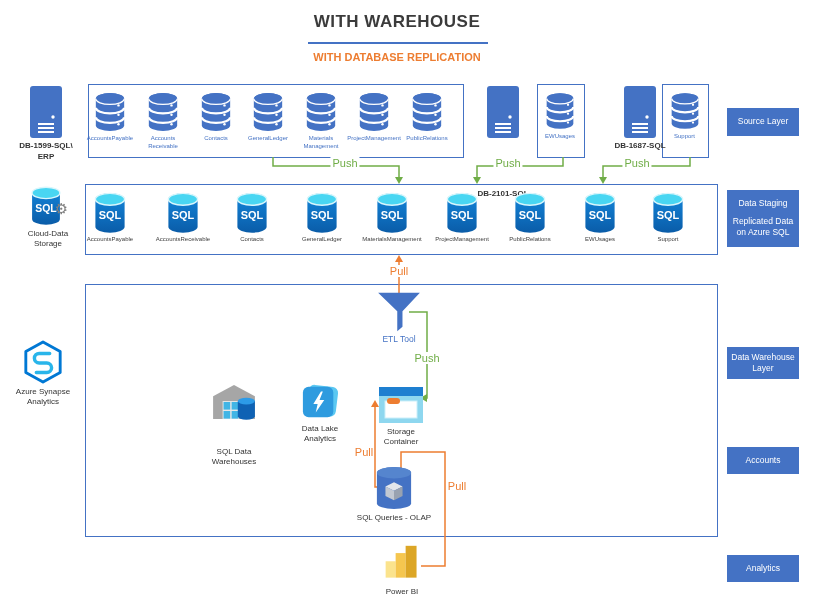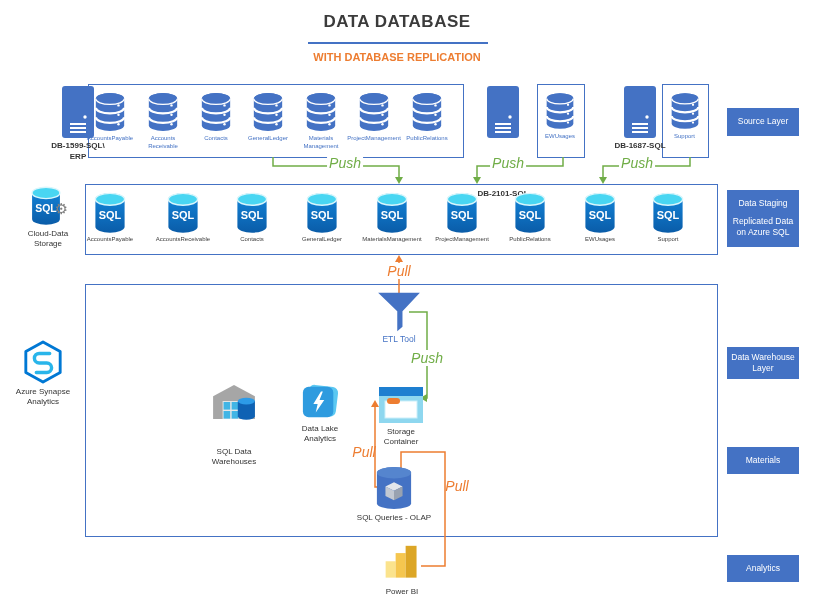--- a/index.html
+++ b/index.html
@@ -8,21 +8,21 @@
   .item{position:absolute;display:flex;flex-direction:column;align-items:center;text-align:center;}
   .box{position:absolute;border:1px solid #4472C4;background:transparent;}
   .lbl-xs{font-size:6px;color:#4472C4;line-height:1.3;white-space:pre-line;margin-top:1px;}
   .lbl-stg{font-size:6px;color:#404040;white-space:nowrap;margin-top:2px;}
   .lbl-srv{font-size:8px;font-weight:700;color:#333;white-space:pre-line;line-height:1.35;margin-top:3px;}
   .lbl-md{font-size:8px;color:#333;line-height:1.3;margin-top:3px;}
   .lbl-etl{font-size:8.5px;color:#4472C4;margin-top:2px;}
   .side{position:absolute;left:727px;width:72px;background:#4472C4;color:#fff;font-size:8.5px;
         display:flex;flex-direction:column;align-items:center;justify-content:center;
         text-align:center;line-height:1.35;padding:2px;box-sizing:border-box;}
-  .arrowlbl{position:absolute;transform:translate(-50%,-50%);font-size:14px;padding:0 2px;white-space:nowrap;font-style:italic;}
+  .arrowlbl{position:absolute;transform:translate(-50%,-50%);font-size:11px;padding:0 2px;white-space:nowrap;}
   .green{color:#70AD47;}
   .orange{color:#ED7D31;}
   .wbg{background:#fff;}
   #title{position:absolute;left:297px;width:200px;top:12px;text-align:center;
          font-size:17px;font-weight:700;color:#3b3b3b;letter-spacing:.5px;}
   #title-rule{position:absolute;left:308px;top:42px;width:180px;height:2px;background:#4472C4;}
   #subtitle{position:absolute;left:297px;width:200px;top:51px;text-align:center;
             font-size:11px;font-weight:700;color:#ED7D31;}
   svg.ov{position:absolute;left:0;top:0;pointer-events:none;}
   .gear{position:absolute;right:2px;bottom:10px;font-size:15px;color:#7F7F7F;line-height:1;}
@@ -96,21 +96,21 @@
         <polygon points="11,21.5 11,31.5 20,36 20,26" fill="#C2C8D2"></polygon>
       </symbol>
       <symbol id="sym-powerbi" viewBox="0 0 40 44">
         <rect x="2" y="19" width="11" height="18" fill="#FBE38D"></rect>
         <rect x="13" y="10" width="11" height="27" fill="#F5C64F"></rect>
         <rect x="24" y="2" width="12" height="35" fill="#DCA626"></rect>
       </symbol>
     </defs>
   </svg>
 
-  <div id="title">DATA DATABASE</div>
+  <div id="title">WITH WAREHOUSE</div>
   <div id="title-rule"></div>
   <div id="subtitle">WITH DATABASE REPLICATION</div>
 
   <div class="box" style="left:88px;top:84px;width:374px;height:72px;"></div>
   <div class="box" style="left:537px;top:84px;width:46px;height:72px;"></div>
   <div class="box" style="left:662px;top:84px;width:45px;height:72px;"></div>
   <div class="box" style="left:85px;top:184px;width:631px;height:69px;"></div>
   <div class="box" style="left:85px;top:284px;width:631px;height:251px;"></div>
 
   <svg class="ov" width="828" height="608">
@@ -139,21 +139,21 @@
   </svg>
 
   <div class="arrowlbl green wbg" style="left:345px;top:163px;">Push</div>
   <div class="arrowlbl green wbg" style="left:508px;top:163px;">Push</div>
   <div class="arrowlbl green wbg" style="left:637px;top:163px;">Push</div>
   <div class="arrowlbl green wbg" style="left:427px;top:358px;">Push</div>
   <div class="arrowlbl orange wbg" style="left:399px;top:271px;">Pull</div>
   <div class="arrowlbl orange" style="left:364px;top:452px;">Pull</div>
   <div class="arrowlbl orange" style="left:457px;top:486px;">Pull</div>
 
-  <div class="item" style="left:16px;top:86px;width:60px;margin-left:32px;">
+  <div class="item" style="left:16px;top:86px;width:60px;">
     <svg width="32" height="52">
         <use href="#sym-server"></use>
       </svg>
     <div class="lbl-srv">DB-1599-SQL\
 ERP</div>
   </div>
   <div class="item" style="left:473px;top:86px;width:60px;gap:48px;">
     <svg width="32" height="52">
         <use href="#sym-server"></use>
       </svg>
@@ -341,19 +341,19 @@
     <span>Source Layer</span>
   </div>
   <div class="side" style="top:190px;height:57px;justify-content:space-evenly;">
     <span>Data Staging</span>
     <span>Replicated Data on Azure SQL</span>
   </div>
   <div class="side" style="top:347px;height:32px;">
     <span>Data Warehouse Layer</span>
   </div>
   <div class="side" style="top:447px;height:27px;">
-    <span>Materials</span>
+    <span>Accounts</span>
   </div>
   <div class="side" style="top:555px;height:27px;">
     <span>Analytics</span>
   </div>
 
 </div>
 
 </body></html>

